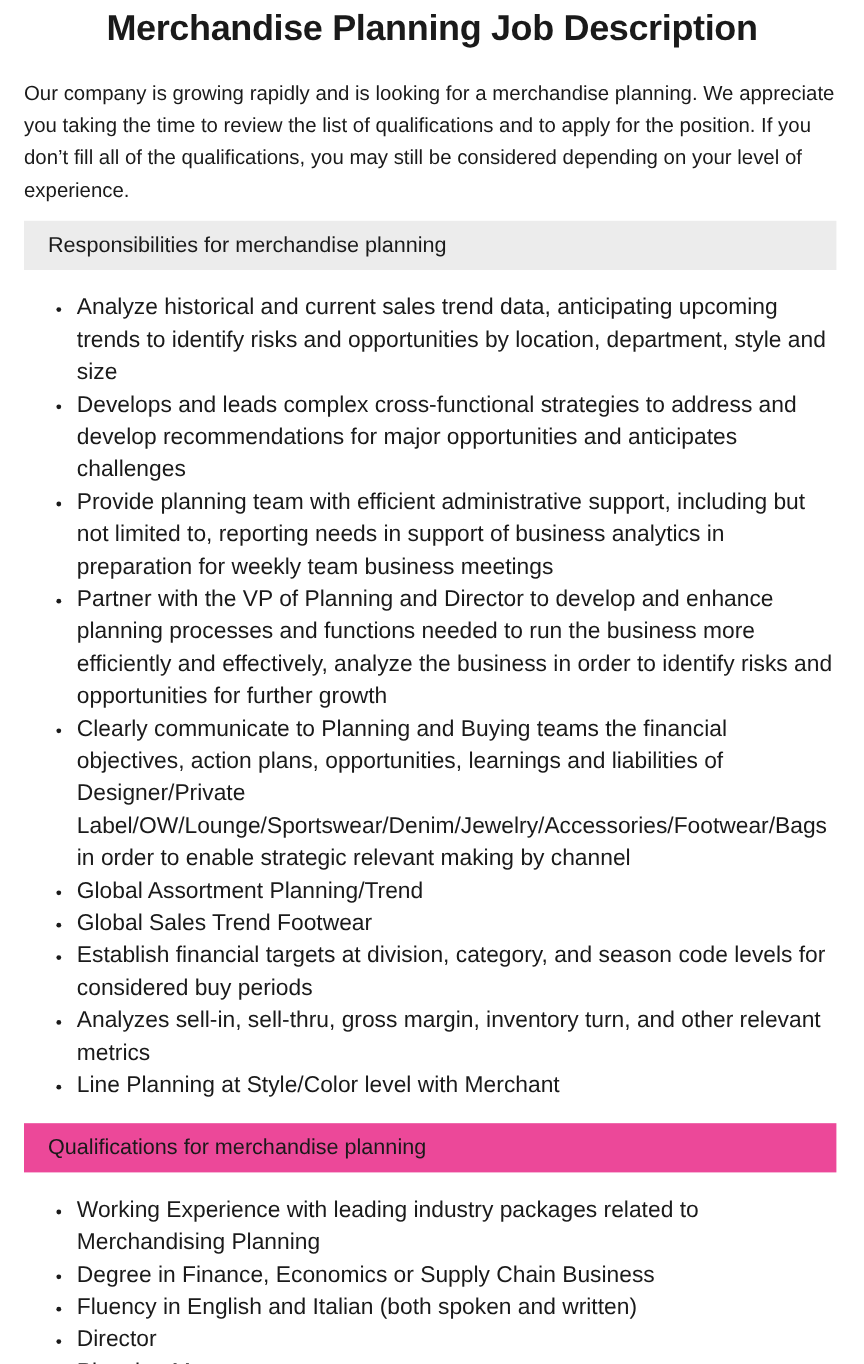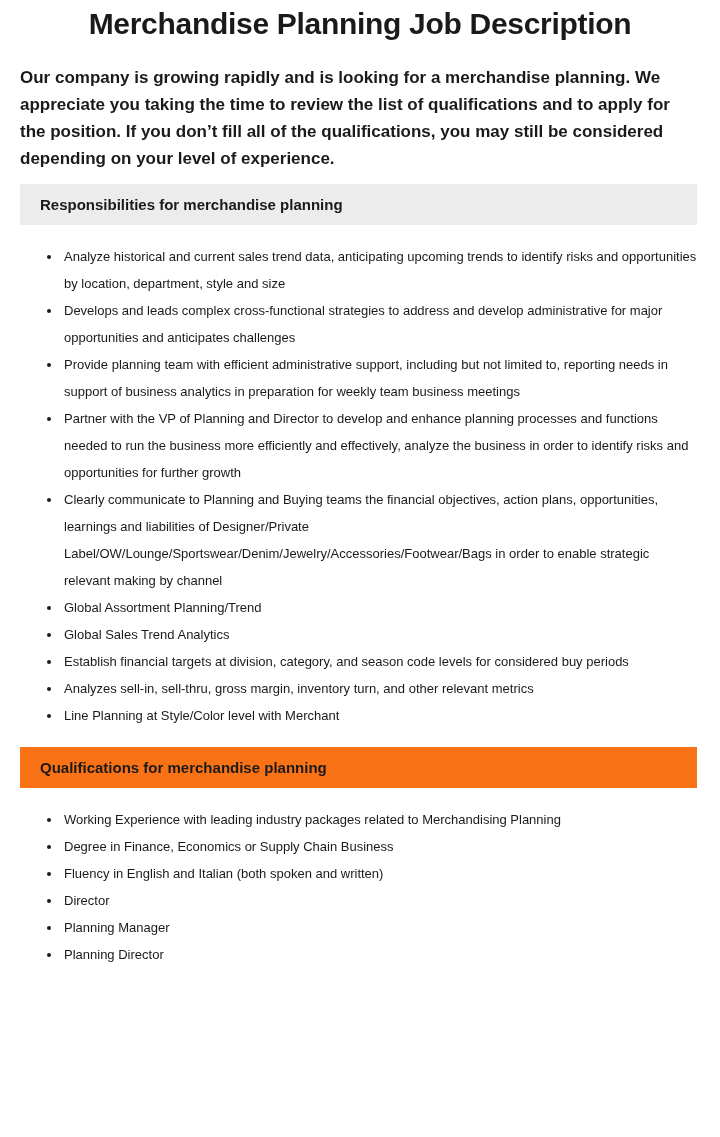--- a/index.html
+++ b/index.html
@@ -18,37 +18,36 @@
     font-size: 30px;
     line-height: 36px;
     font-weight: 700;
     text-align: center;
     letter-spacing: -0.3px;
   }
   .intro {
     margin: 22px 23px 0 20px;
     font-size: 17px;
     line-height: 27px;
-    font-weight: bold;
   }
   .section-bar {
     margin: 12px 23px 0 20px;
     height: 41px;
     display: flex;
     align-items: center;
     padding-left: 20px;
   }
   .section-bar .heading-text {
-    font-size: 15px;
-    font-weight: 700;
+    font-size: 18px;
+    font-weight: 400;
   }
   ul.bullet-list {
     margin: 18px 23px 0 20px;
     padding-left: 42px;
-    font-size: 13px;
+    font-size: 19px;
     line-height: 27px;
     list-style: disc outside;
   }
   ul.bullet-list li {
     padding-left: 2px;
   }
   ul.bullet-list li::marker {
     font-size: 14px;
   }
   .section-bar.second {
@@ -63,32 +62,32 @@
   <h1 class="page-title">Merchandise Planning Job Description</h1>
 
   <p class="intro">Our company is growing rapidly and is looking for a merchandise planning. We appreciate you taking the time to review the list of qualifications and to apply for the position. If you don’t fill all of the qualifications, you may still be considered depending on your level of experience.</p>
 
   <div class="section-bar" style="background: rgb(236, 236, 236);">
     <span class="heading-text">Responsibilities for merchandise planning</span>
   </div>
 
   <ul class="bullet-list">
     <li>Analyze historical and current sales trend data, anticipating upcoming trends to identify risks and opportunities by location, department, style and size</li>
-    <li>Develops and leads complex cross-functional strategies to address and develop administrative for major opportunities and anticipates challenges</li>
+    <li>Develops and leads complex cross-functional strategies to address and develop recommendations for major opportunities and anticipates challenges</li>
     <li>Provide planning team with efficient administrative support, including but not limited to, reporting needs in support of business analytics in preparation for weekly team business meetings</li>
     <li>Partner with the VP of Planning and Director to develop and enhance planning processes and functions needed to run the business more efficiently and effectively, analyze the business in order to identify risks and opportunities for further growth</li>
     <li>Clearly communicate to Planning and Buying teams the financial objectives, action plans, opportunities, learnings and liabilities of Designer/Private Label/OW/Lounge/Sportswear/Denim/Jewelry/Accessories/Footwear/Bags in order to enable strategic relevant making by channel</li>
     <li>Global Assortment Planning/Trend</li>
-    <li>Global Sales Trend Analytics</li>
+    <li>Global Sales Trend Footwear</li>
     <li>Establish financial targets at division, category, and season code levels for considered buy periods</li>
     <li>Analyzes sell-in, sell-thru, gross margin, inventory turn, and other relevant metrics</li>
     <li>Line Planning at Style/Color level with Merchant</li>
   </ul>
 
-  <div class="section-bar second" style="background: #f97316;">
+  <div class="section-bar second" style="background: #ec4899;">
     <span class="heading-text">Qualifications for merchandise planning</span>
   </div>
 
   <ul class="bullet-list">
     <li>Working Experience with leading industry packages related to Merchandising Planning</li>
     <li>Degree in Finance, Economics or Supply Chain Business</li>
     <li>Fluency in English and Italian (both spoken and written)</li>
     <li>Director</li>
     <li>Planning Manager</li>
     <li>Planning Director</li>

